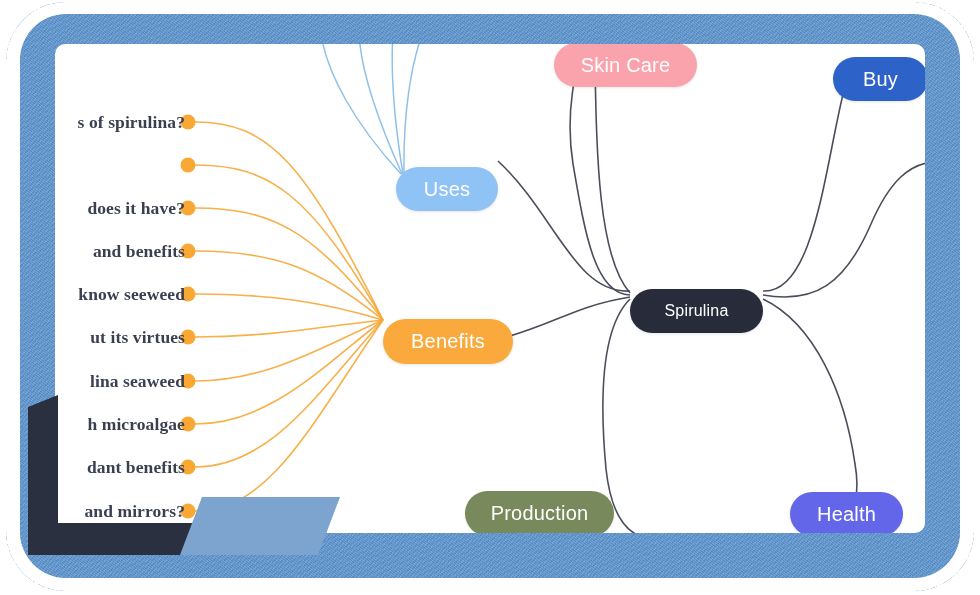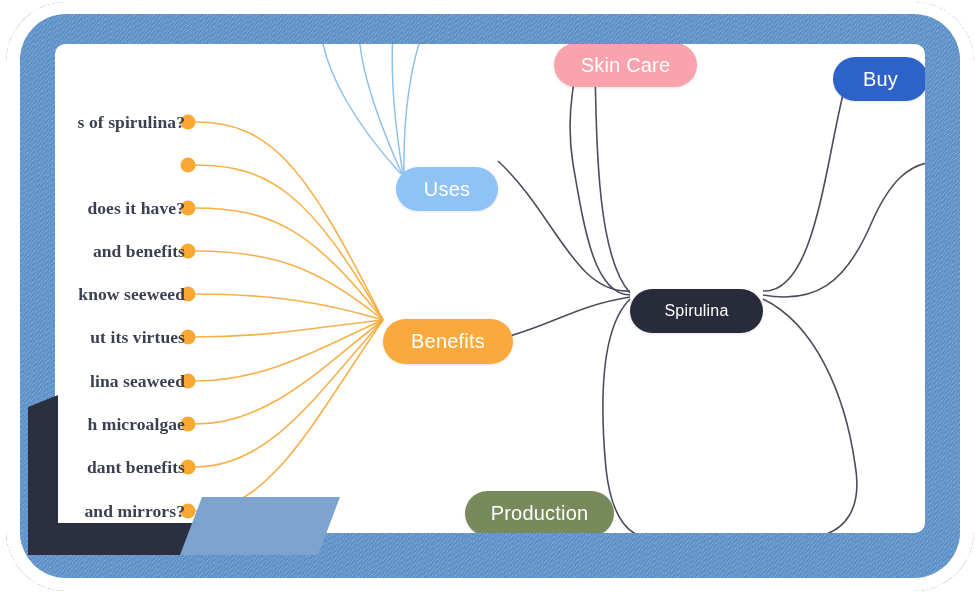--- a/index.html
+++ b/index.html
@@ -167,20 +167,23 @@
     </div>
 
     <div class="node" style="left:778px;top:13px;width:95px;height:44px;background:#2d63c8;">
       <span>Buy</span>
     </div>
 
     <div class="node" style="left:410px;top:447px;width:149px;height:45px;background:#788a5c;">
       <span>Production</span>
     </div>
 
+    <div class="node" style="left:735px;top:448px;width:113px;height:44px;background:#6366e8;">
+      <span>Health</span>
+    </div>
 
     <div class="node n-center" style="left:575px;top:245px;width:133px;height:44px;background:#282c3a;">
       <span>Spirulina</span>
     </div>
 
   </div>
 
   <div class="deco-dark"></div>
   <div class="deco-blue"></div>
 

